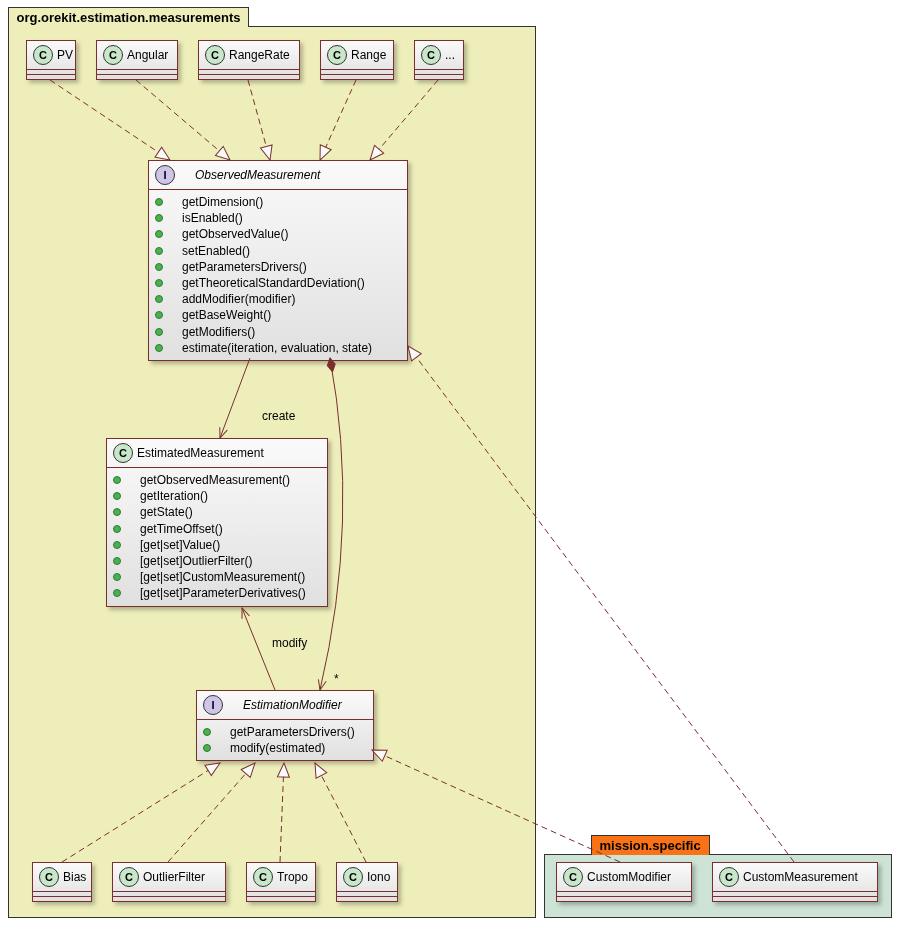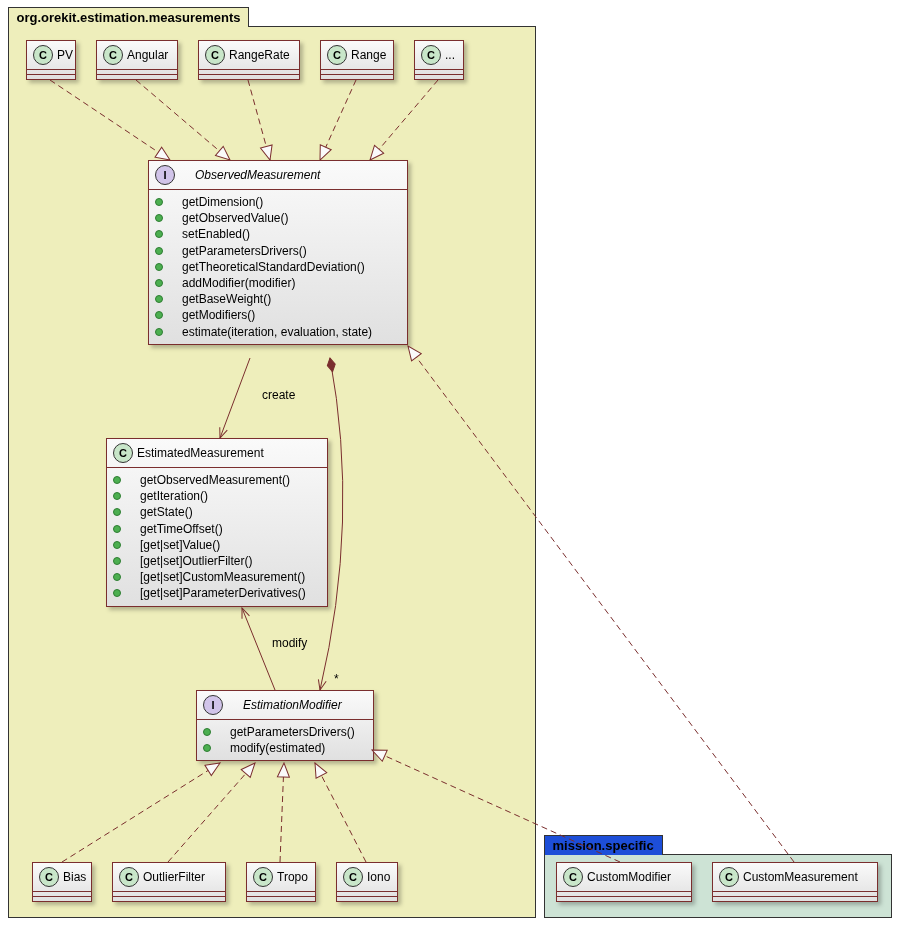--- a/index.html
+++ b/index.html
@@ -30,21 +30,22 @@
   .pkg-orekit {
     background: #eeeebb;
   }
   .pkg-orekit .package-tab {
     background: #eeeebb;
   }
   .pkg-mission {
     background: #cde3d5;
   }
   .pkg-mission .package-tab {
-    background: #1d4ed8;
+    background: #f97316;
+    margin-left: 47px;
   }
   .uml-box {
     position: absolute;
     border: 1.5px solid #7a2e2e;
     background: linear-gradient(to bottom, #fafafa, #e0e0e0);
     box-shadow: 3px 3px 4px rgba(0,0,0,0.25);
   }
   .uml-header {
     display: flex;
     align-items: center;
@@ -170,20 +171,24 @@
 
 <div class="uml-box" style="left:148px; top:160px; width:258px;">
   <div class="uml-header">
     <div class="badge interface">I</div>
     <div class="title italic">ObservedMeasurement</div>
   </div>
   <div class="members">
     <div>
         <span class="dot"></span>
         <span>getDimension()</span>
+      </div>
+    <div>
+        <span class="dot"></span>
+        <span>isEnabled()</span>
       </div>
     <div>
         <span class="dot"></span>
         <span>getObservedValue()</span>
       </div>
     <div>
         <span class="dot"></span>
         <span>setEnabled()</span>
       </div>
     <div>
@@ -353,15 +358,15 @@
   <line x1="62" y1="862" x2="220" y2="763" stroke="#7a2e2e" stroke-dasharray="6,4" marker-end="url(#tri-open)"></line>
   <line x1="168" y1="862" x2="255" y2="763" stroke="#7a2e2e" stroke-dasharray="6,4" marker-end="url(#tri-open)"></line>
   <line x1="280" y1="862" x2="284" y2="763" stroke="#7a2e2e" stroke-dasharray="6,4" marker-end="url(#tri-open)"></line>
   <line x1="366" y1="862" x2="315" y2="763" stroke="#7a2e2e" stroke-dasharray="6,4" marker-end="url(#tri-open)"></line>
 
   <line x1="620" y1="862" x2="372" y2="750" stroke="#7a2e2e" stroke-dasharray="6,4" marker-end="url(#tri-open)"></line>
 
   <line x1="794" y1="862" x2="408" y2="346" stroke="#7a2e2e" stroke-dasharray="6,4" marker-end="url(#tri-open)"></line>
 </svg>
 
-<div class="edge-label" style="left:262px; top:388px;">create</div>
+<div class="edge-label" style="left:262px; top:409px;">create</div>
 <div class="edge-label" style="left:272px; top:636px;">modify</div>
 <div class="edge-label" style="left:334px; top:672px;">*</div>
 
 </body></html>

